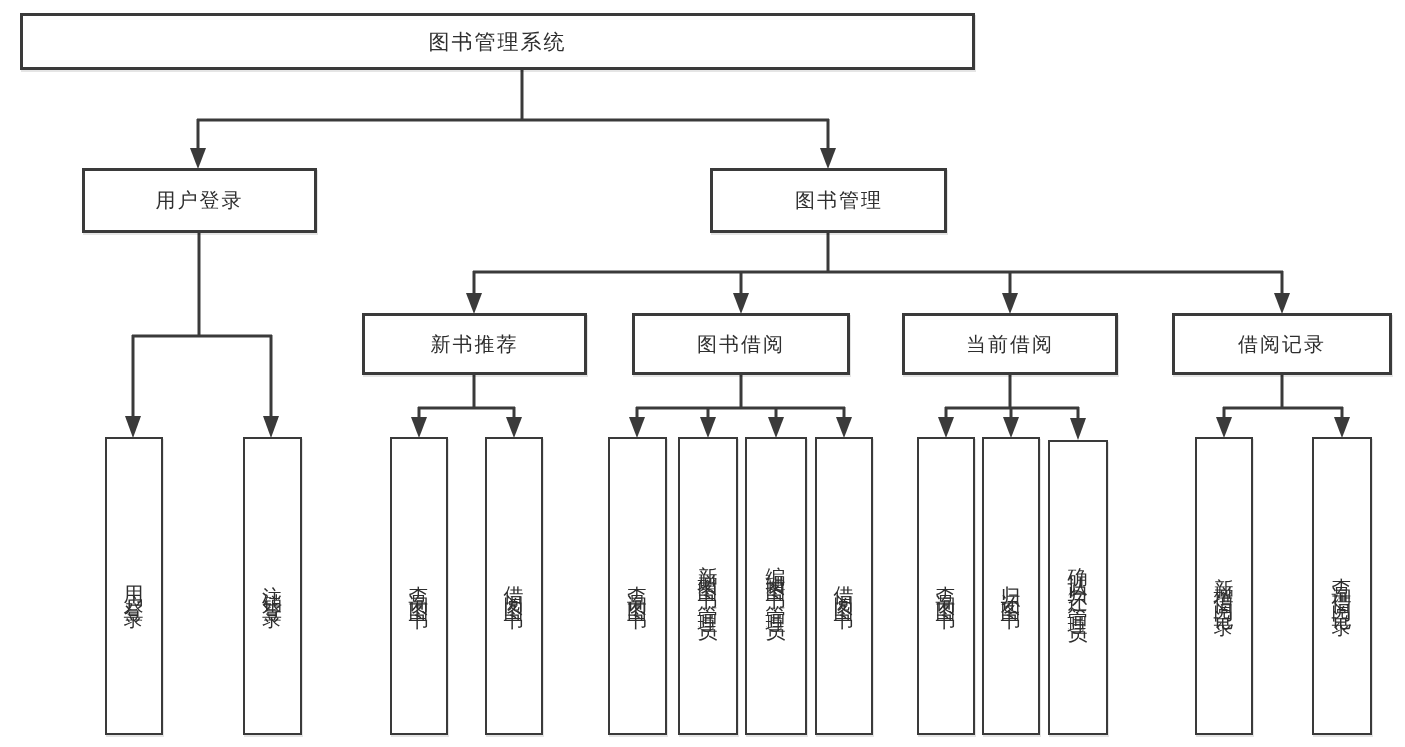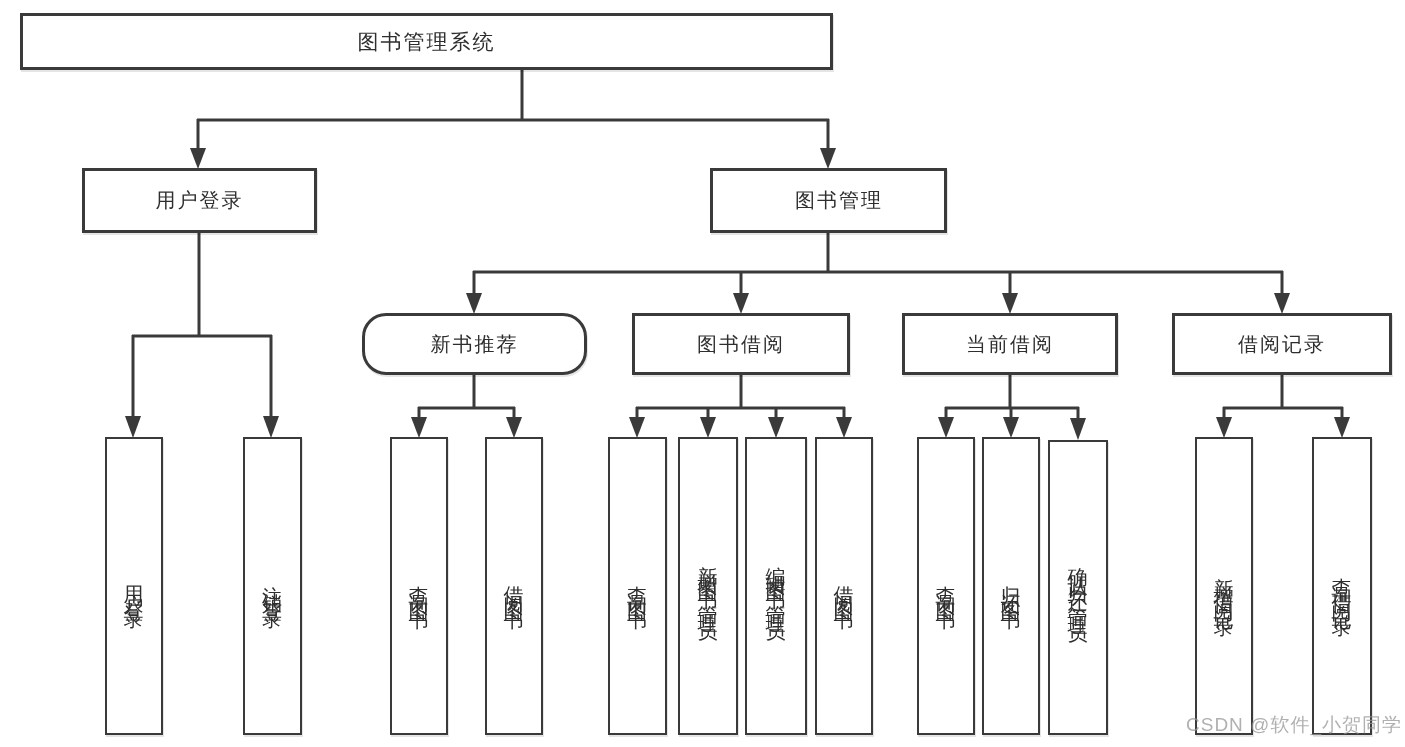--- a/index.html
+++ b/index.html
@@ -117,32 +117,32 @@
     <path class="head" d="M1070 418 L1086 418 L1078 440 Z"></path>
 
     <path class="wire" d="M1282 375 V409"></path>
     <path class="wire" d="M1223 408 H1343"></path>
     <path class="wire" d="M1224 407 V419"></path>
     <path class="head" d="M1216 417 L1232 417 L1224 438 Z"></path>
     <path class="wire" d="M1342 407 V419"></path>
     <path class="head" d="M1334 417 L1350 417 L1342 438 Z"></path>
   </svg>
 
-  <div class="box" style="left:20px; top:13px; width:813px; height:57px;">
+  <div class="box" style="left:20px; top:13px; width:955px; height:57px;">
     <span class="hlabel root-label">图书管理系统</span>
   </div>
 
   <div class="box" style="left:82px; top:168px; width:235px; height:65px;">
     <span class="hlabel">用户登录</span>
   </div>
   <div class="box" style="left:710px; top:168px; width:237px; height:65px;padding-left:21px;">
     <span class="hlabel">图书管理</span>
   </div>
 
-  <div class="box" style="left:362px; top:313px; width:225px; height:62px;border-radius:24px;">
+  <div class="box" style="left:362px; top:313px; width:225px; height:62px;">
     <span class="hlabel">新书推荐</span>
   </div>
   <div class="box" style="left:632px; top:313px; width:218px; height:62px;">
     <span class="hlabel">图书借阅</span>
   </div>
   <div class="box" style="left:902px; top:313px; width:216px; height:62px;">
     <span class="hlabel">当前借阅</span>
   </div>
   <div class="box" style="left:1172px; top:313px; width:220px; height:62px;">
     <span class="hlabel">借阅记录</span>
@@ -185,14 +185,13 @@
     <span class="vlabel">确认归还（管理员）</span>
   </div>
 
   <div class="box leaf" style="left:1195px; top:437px; width:58px; height:298px;">
     <span class="vlabel">新增借阅记录</span>
   </div>
   <div class="box leaf" style="left:1312px; top:437px; width:60px; height:298px;">
     <span class="vlabel">查询借阅记录</span>
   </div>
 
-  <div id="watermark">CSDN @软件_小贺同学</div>
 </div>
 
 </body></html>

